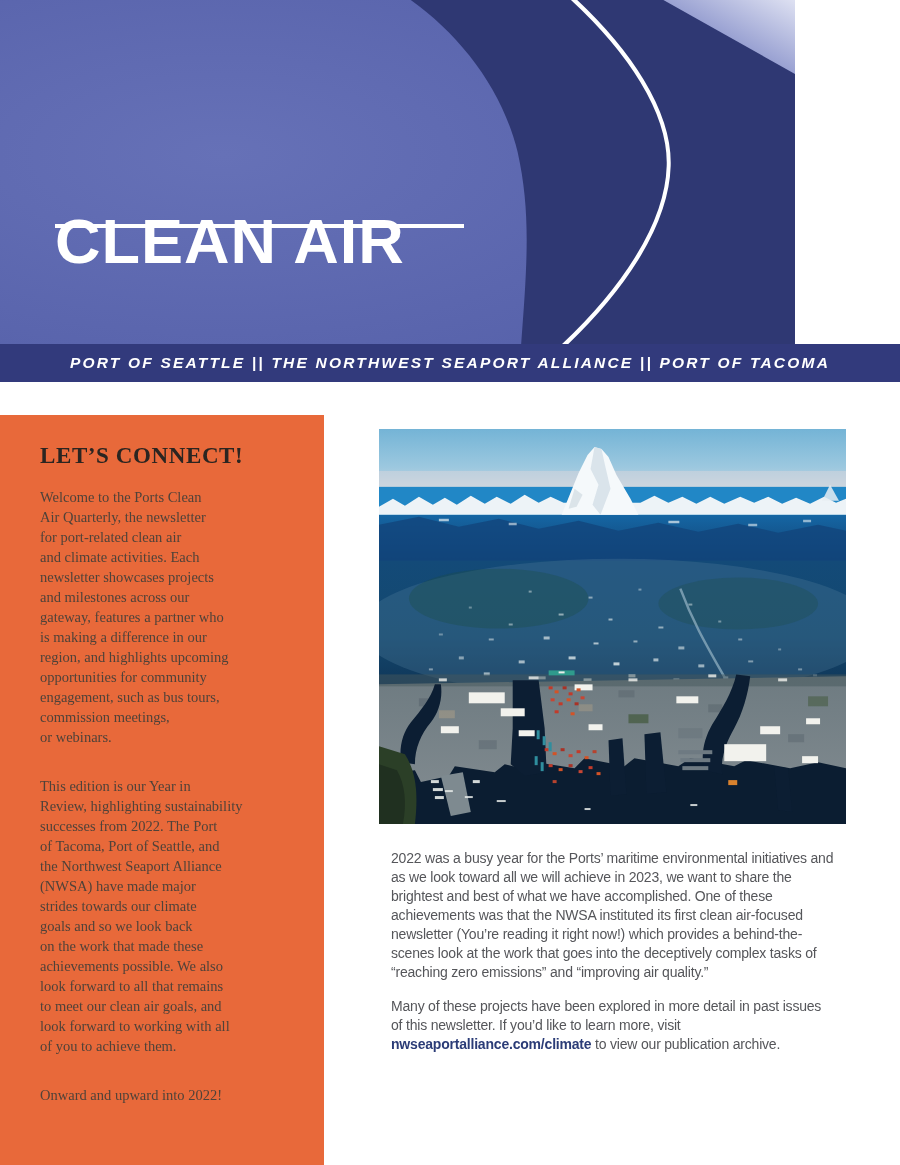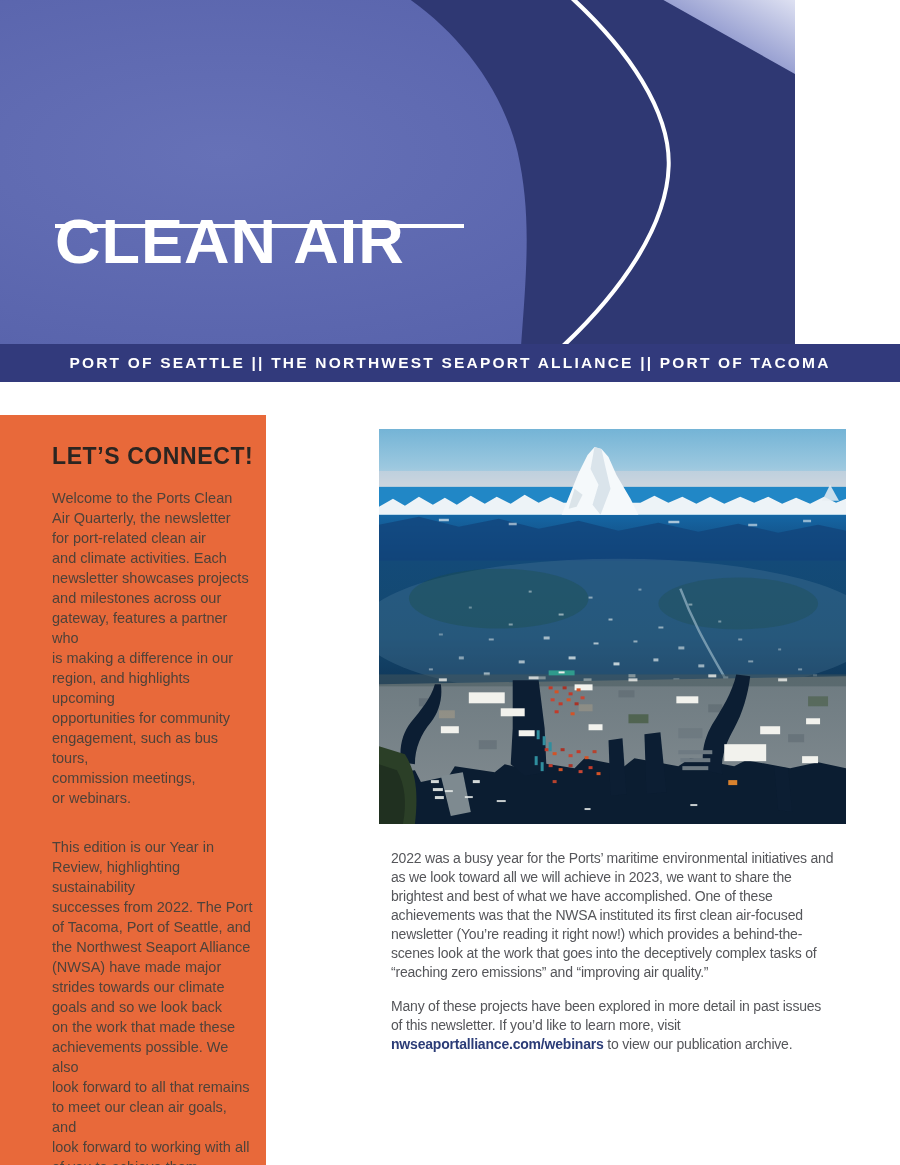--- a/index.html
+++ b/index.html
@@ -24,25 +24,25 @@
   .masthead{position:absolute;left:55px;top:64px;color:#FFFFFF;font-weight:700;
             font-size:63px;line-height:71px;letter-spacing:1px;white-space:pre;}
   .masthead .line{display:block;}
   .header-rule{position:absolute;left:55px;top:224px;width:409px;height:4px;background:#FFFFFF;}
   .issue-line{position:absolute;left:55px;top:240px;color:#FFFFFF;font-weight:700;
               font-size:23.5px;letter-spacing:1px;white-space:pre;}
 
   
   .banner{position:absolute;left:0;top:344px;width:900px;height:38px;background:var(--banner_navy,#323A7C);
           display:flex;align-items:center;justify-content:center;}
-  .banner span{color:#FFFFFF;font-weight:700;font-size:15.5px;letter-spacing:2.2px;white-space:pre;}
+  .banner span{color:#FFFFFF;font-weight:700;font-size:15.5px;letter-spacing:2.2px;white-space:pre;font-style:italic;}
 
   
-  .sidebar{position:absolute;left:0;top:415px;width:266px;height:750px;background:var(--orange,#E8693A);
-           box-sizing:border-box;padding:28px 12px 0 52px;}
+  .sidebar{position:absolute;left:0;top:415px;width:324px;height:750px;background:var(--orange,#E8693A);
+           box-sizing:border-box;padding:28px 12px 0 40px;font-family:Liberation Serif, serif;}
   .sidebar h2{margin:0 0 18px 0;color:var(--sidebar_heading,#2B2521);font-size:23px;font-weight:800;
               letter-spacing:0.6px;white-space:pre;}
   .sidebar p{margin:0 0 29px 0;color:var(--sidebar_text,#4F4239);font-size:14.5px;line-height:20px;
              white-space:pre-line;}
 
   
   .main{position:absolute;left:379px;top:413px;width:467px;}
   .main h1{margin:2px 0 0 0;color:var(--heading_black,#231F20);font-size:46px;font-weight:800;
            letter-spacing:0.5px;white-space:pre;}
   .photo{margin-top:16px;width:467px;height:395px;overflow:hidden;background:#0B1D31;}
@@ -322,16 +322,16 @@
           <rect x="312" y="376" width="7" height="2"></rect>
             <rect x="66" y="362" width="8" height="2"></rect>
           <rect x="86" y="368" width="8" height="2"></rect>
         </g>
       </svg>
     </div>
 
 
     <p class="body p1">2022 was a busy year for the Ports’ maritime environmental initiatives and as we look toward all we will achieve in 2023, we want to share the brightest and best of what we have accomplished. One of these achievements was that the NWSA instituted its first clean air-focused newsletter (You’re reading it right now!) which provides a behind-the-scenes look at the work that goes into the deceptively complex tasks of “reaching zero emissions” and “improving air quality.”</p>
 
-    <p class="body p2"><span>Many of these projects have been explored in more detail in past issues of this newsletter. If you’d like to learn more, visit </span><a class="newsroom-link">nwseaportalliance.com/webinars</a><span> to view our publication archive.</span></p>
+    <p class="body p2"><span>Many of these projects have been explored in more detail in past issues of this newsletter. If you’d like to learn more, visit </span><a class="newsroom-link">nwseaportalliance.com/climate</a><span> to view our publication archive.</span></p>
   </div>
 
 </div>
 
 </body></html>

